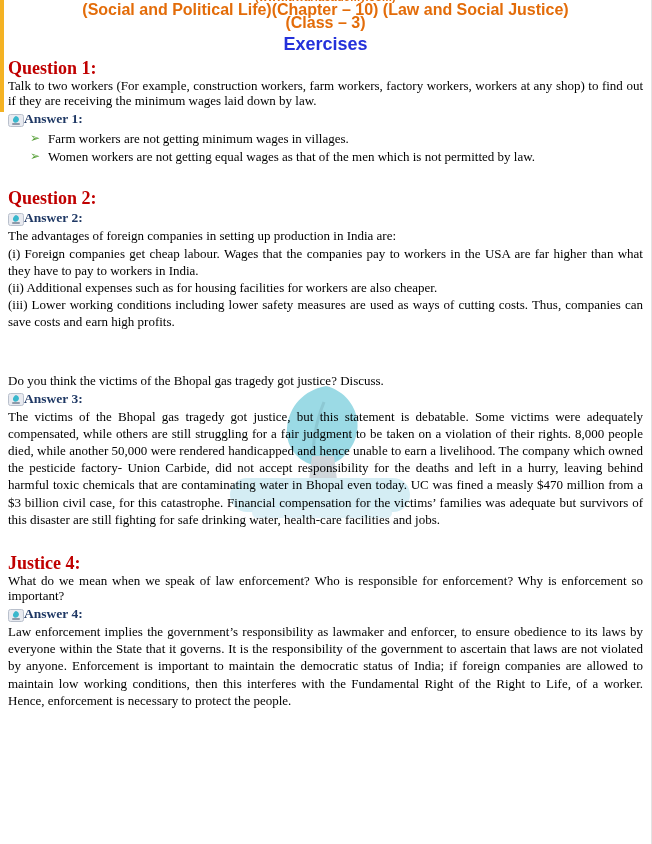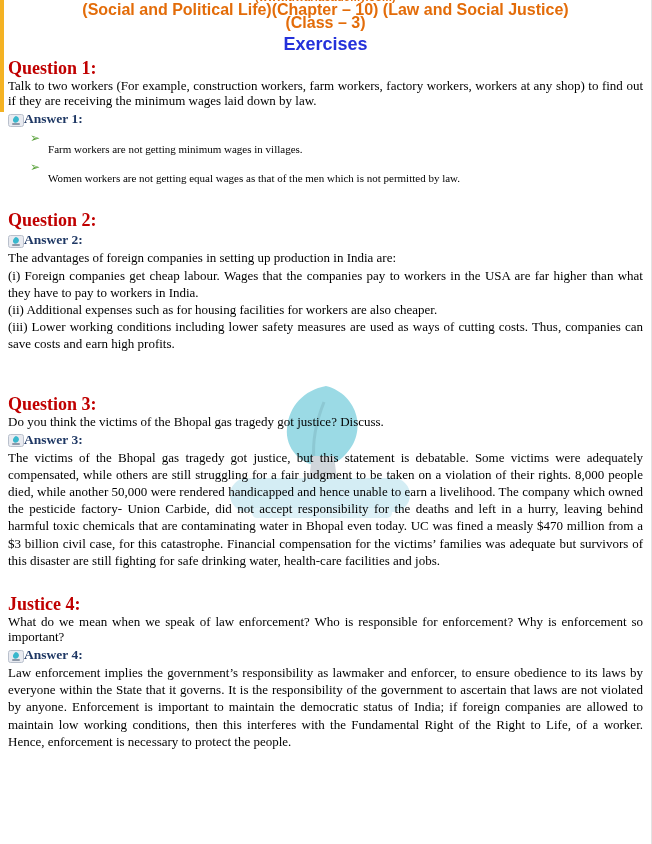--- a/index.html
+++ b/index.html
@@ -48,21 +48,21 @@
   .a-label { font-size:13.5px; font-weight:bold; color:#1F3864; line-height:18px; }
 
   .a-paras p { margin:0; font-size:13px; line-height:17.2px; text-align:justify; }
 
   .bullets { margin-top:2px; }
   .bullet { display:flex; gap:8px; padding-left:22px; margin-top:1px; }
   .bullet .arrow {
     flex:0 0 auto; color:#56A037; font-size:12px; line-height:17.2px;
     font-family:"DejaVu Sans", sans-serif;
   }
-  .bullet .b-text { font-size:11px; line-height:17.2px; text-align:justify;margin-top:11px; }
+  .bullet .b-text { font-size:13px; line-height:17.2px; text-align:justify; }
 
   
   .watermark {
     position:absolute; left:228px; top:382px; width:184px; height:162px;
     z-index:0; opacity:.5; pointer-events:none;
   }
 </style>
 </head>
 <body>
 
@@ -126,21 +126,20 @@
     </div>
     <div class="a-paras">
       <p>The advantages of foreign companies in setting up production in India are:</p>
       <p>(i) Foreign companies get cheap labour. Wages that the companies pay to workers in the USA are far higher than what they have to pay to workers in India.</p>
       <p>(ii) Additional expenses such as for housing facilities for workers are also cheaper.</p>
       <p>(iii) Lower working conditions including lower safety measures are used as ways of cutting costs. Thus, companies can save costs and earn high profits.</p>
     </div>
   </section>
 
   <section class="qa gap-lg">
-    <div class="q-label">Question 3:</div>
     <p class="q-text">Do you think the victims of the Bhopal gas tragedy got justice? Discuss.</p>
     <div class="a-row">
       <span class="a-stamp">
         <svg width="16" height="13" viewBox="0 0 16 13">
             <rect x="0.5" y="0.5" width="15" height="12" rx="2" fill="#E8EAF0" stroke="#B9C0CC"></rect>
             <path d="M8 2 C 11 3, 12 6, 9.5 8 C 7 9.8, 4.5 8, 5 5.5 C 5.3 4, 6.5 2.5, 8 2 Z" fill="#39B7CC"></path>
             <rect x="4" y="9" width="8" height="2" rx="1" fill="#8E99A8"></rect>
           </svg>
       </span>
       <span class="a-label">Answer 3:</span>

